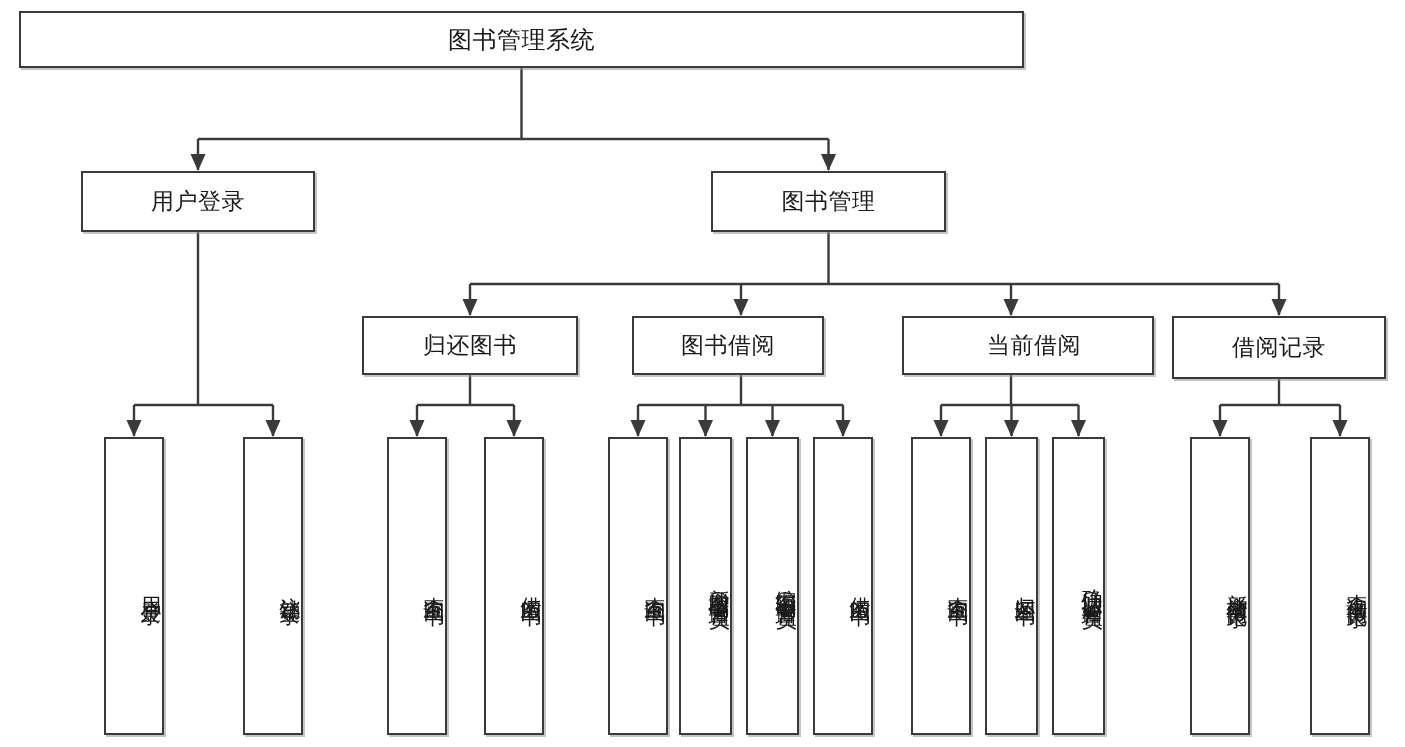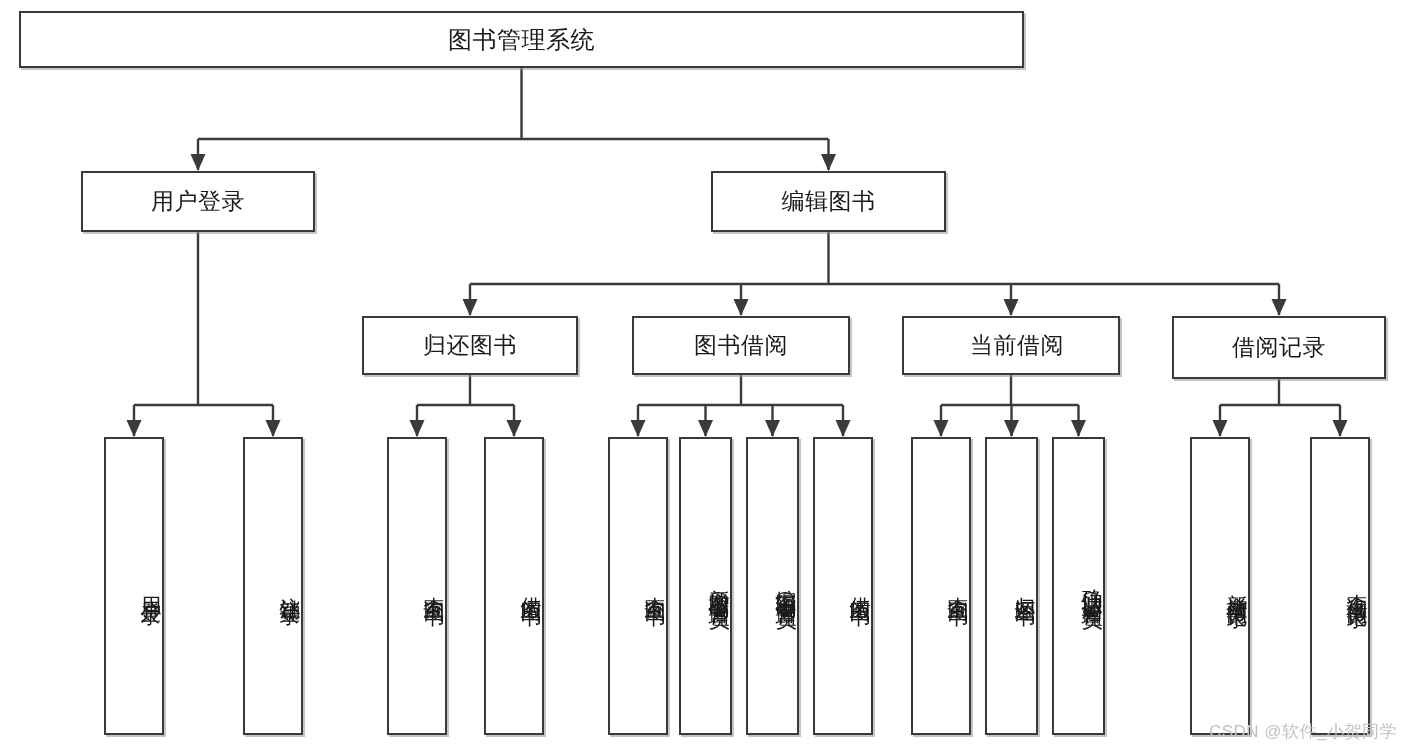--- a/index.html
+++ b/index.html
@@ -133,29 +133,29 @@
       <polygon points="1332.5,420 1347.5,420 1340,437" class="arrow"></polygon>
     </svg>
   <div id="nodes-layer">
       <div class="node horiz root" style="left: 19px; top: 11px; width: 1005px; height: 57px;">
         <span class="label">图书管理系统</span>
       </div>
       <div class="node horiz" style="left: 81px; top: 171px; width: 234px; height: 61px;">
         <span class="label">用户登录</span>
       </div>
       <div class="node horiz" style="left: 711px; top: 171px; width: 235px; height: 61px;">
-        <span class="label">编辑图书</span>
+        <span class="label">图书管理</span>
       </div>
       <div class="node horiz" style="left: 362px; top: 316px; width: 216px; height: 59px;">
         <span class="label">归还图书</span>
       </div>
-      <div class="node horiz" style="left: 632px; top: 316px; width: 218px; height: 59px;">
+      <div class="node horiz" style="left: 632px; top: 316px; width: 192px; height: 59px;">
         <span class="label">图书借阅</span>
       </div>
-      <div class="node horiz" style="left: 902px; top: 316px; width: 218px; height: 59px; padding-left: 12px;">
+      <div class="node horiz" style="left: 902px; top: 316px; width: 252px; height: 59px; padding-left: 12px;">
         <span class="label">当前借阅</span>
       </div>
       <div class="node horiz" style="left: 1172px; top: 316px; width: 214px; height: 63px;">
         <span class="label">借阅记录</span>
       </div>
       <div class="node vert" style="left: 104px; top: 437px; width: 60px; height: 298px;">
         <span class="label">用户登录</span>
       </div>
       <div class="node vert" style="left: 243px; top: 437px; width: 60px; height: 298px;">
         <span class="label">注销登录</span>
@@ -187,14 +187,13 @@
       <div class="node vert" style="left: 1052px; top: 437px; width: 53px; height: 298px;">
         <span class="label">确认归还（管理员）</span>
       </div>
       <div class="node vert" style="left: 1190px; top: 437px; width: 60px; height: 298px;">
         <span class="label">新增借阅记录</span>
       </div>
       <div class="node vert" style="left: 1310px; top: 437px; width: 60px; height: 298px;">
         <span class="label">查询借阅记录</span>
       </div>
     </div>
-  <div class="watermark">CSDN @软件_小贺同学</div>
 </div>
 
 </body></html>

